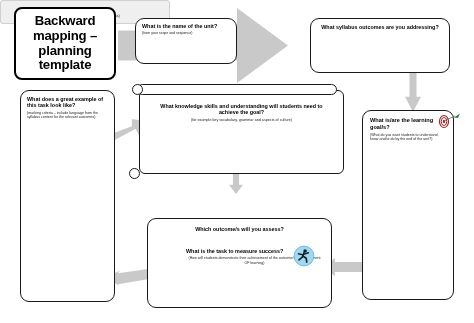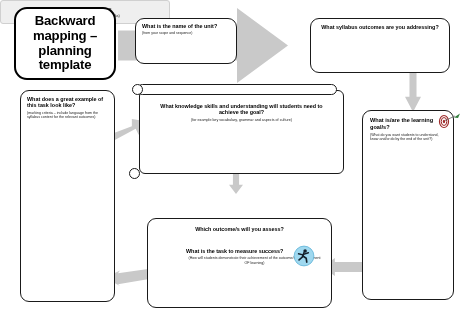--- a/index.html
+++ b/index.html
@@ -34,21 +34,21 @@
     line-height: 1.25;
   }
 
   
   #title-box {
     left: 14px;
     top: 7px;
     width: 102px;
     height: 73px;
     border: 2.6px solid #000000;
-    border-radius: 13px;
+    border-radius: 8px;
     display: flex;
     align-items: center;
     justify-content: center;
   }
   #title-box .box-title {
     font-size: 13.2px;
     text-align: center;
     line-height: 1.12;
     letter-spacing: -0.2px;
   }

